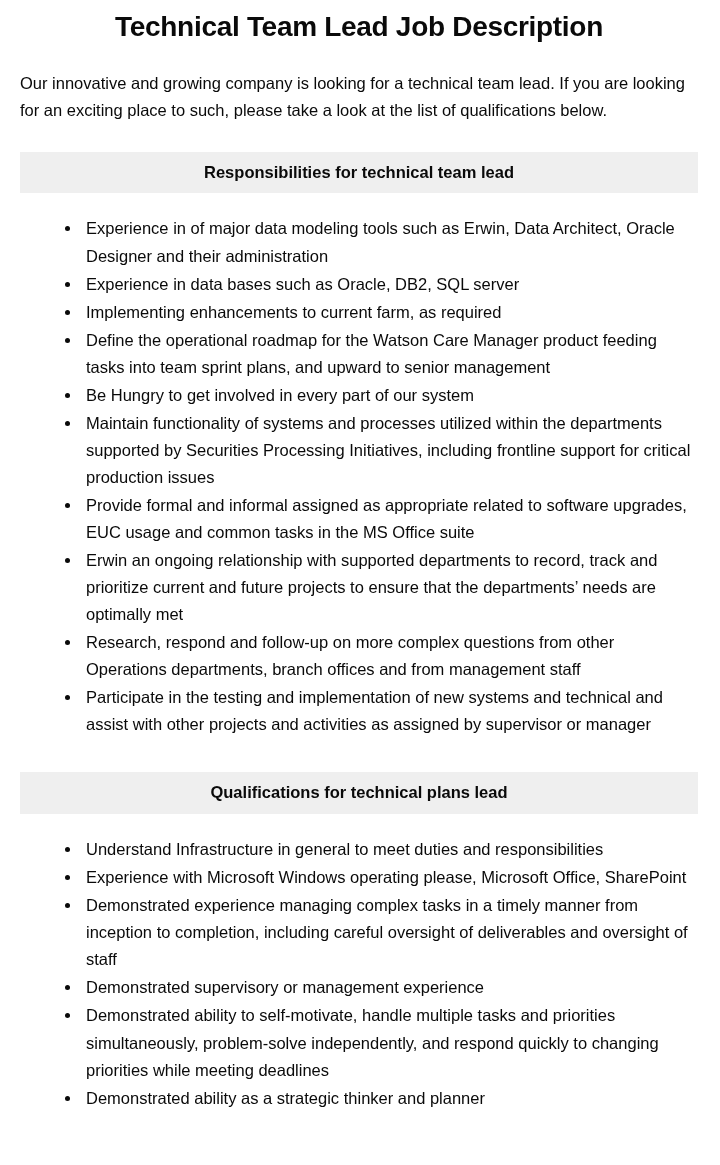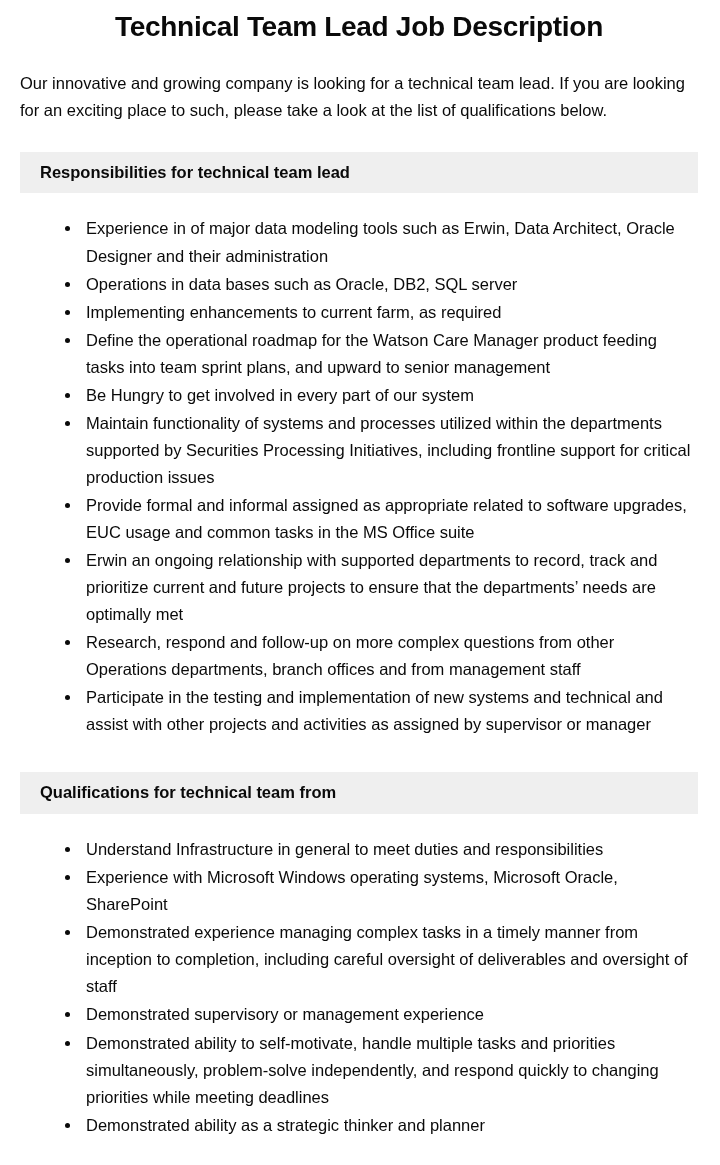--- a/index.html
+++ b/index.html
@@ -32,20 +32,21 @@
   .section-header {
     background: #efefef;
     padding: 11px 20px;
     margin: 0;
   }
   .section-header h2 {
     margin: 0;
     font-size: 16.5px;
     font-weight: 700;
     line-height: 1.2;
+    text-align: center;
   }
   ul.bullet-list {
     margin: 22px 0 34px 0;
     padding-left: 46px;
   }
   ul.bullet-list li {
     font-size: 16.5px;
     line-height: 1.64;
     margin: 0 0 1px 16px;
     padding-left: 4px;
@@ -59,39 +60,39 @@
   <h1 class="doc-title">Technical Team Lead Job Description</h1>
 
   <p class="intro">Our innovative and growing company is looking for a technical team lead. If you are looking for an exciting place to such, please take a look at the list of qualifications below.</p>
 
   <div class="section">
     <div class="section-header">
       <h2>Responsibilities for technical team lead</h2>
     </div>
     <ul class="bullet-list">
         <li>Experience in of major data modeling tools such as Erwin, Data Architect, Oracle Designer and their administration</li>
-        <li>Operations in data bases such as Oracle, DB2, SQL server</li>
+        <li>Experience in data bases such as Oracle, DB2, SQL server</li>
         <li>Implementing enhancements to current farm, as required</li>
         <li>Define the operational roadmap for the Watson Care Manager product feeding tasks into team sprint plans, and upward to senior management</li>
         <li>Be Hungry to get involved in every part of our system</li>
         <li>Maintain functionality of systems and processes utilized within the departments supported by Securities Processing Initiatives, including frontline support for critical production issues</li>
         <li>Provide formal and informal assigned as appropriate related to software upgrades, EUC usage and common tasks in the MS Office suite</li>
         <li>Erwin an ongoing relationship with supported departments to record, track and prioritize current and future projects to ensure that the departments’ needs are optimally met</li>
         <li>Research, respond and follow-up on more complex questions from other Operations departments, branch offices and from management staff</li>
         <li>Participate in the testing and implementation of new systems and technical and assist with other projects and activities as assigned by supervisor or manager</li>
       </ul>
   </div>
 
   <div class="section">
     <div class="section-header">
-      <h2>Qualifications for technical team from</h2>
+      <h2>Qualifications for technical plans lead</h2>
     </div>
     <ul class="bullet-list">
         <li>Understand Infrastructure in general to meet duties and responsibilities</li>
-        <li>Experience with Microsoft Windows operating systems, Microsoft Oracle, SharePoint</li>
+        <li>Experience with Microsoft Windows operating please, Microsoft Office, SharePoint</li>
         <li>Demonstrated experience managing complex tasks in a timely manner from inception to completion, including careful oversight of deliverables and oversight of staff</li>
         <li>Demonstrated supervisory or management experience</li>
         <li>Demonstrated ability to self-motivate, handle multiple tasks and priorities simultaneously, problem-solve independently, and respond quickly to changing priorities while meeting deadlines</li>
         <li>Demonstrated ability as a strategic thinker and planner</li>
       </ul>
   </div>
 
 </div>
 
 </body></html>

